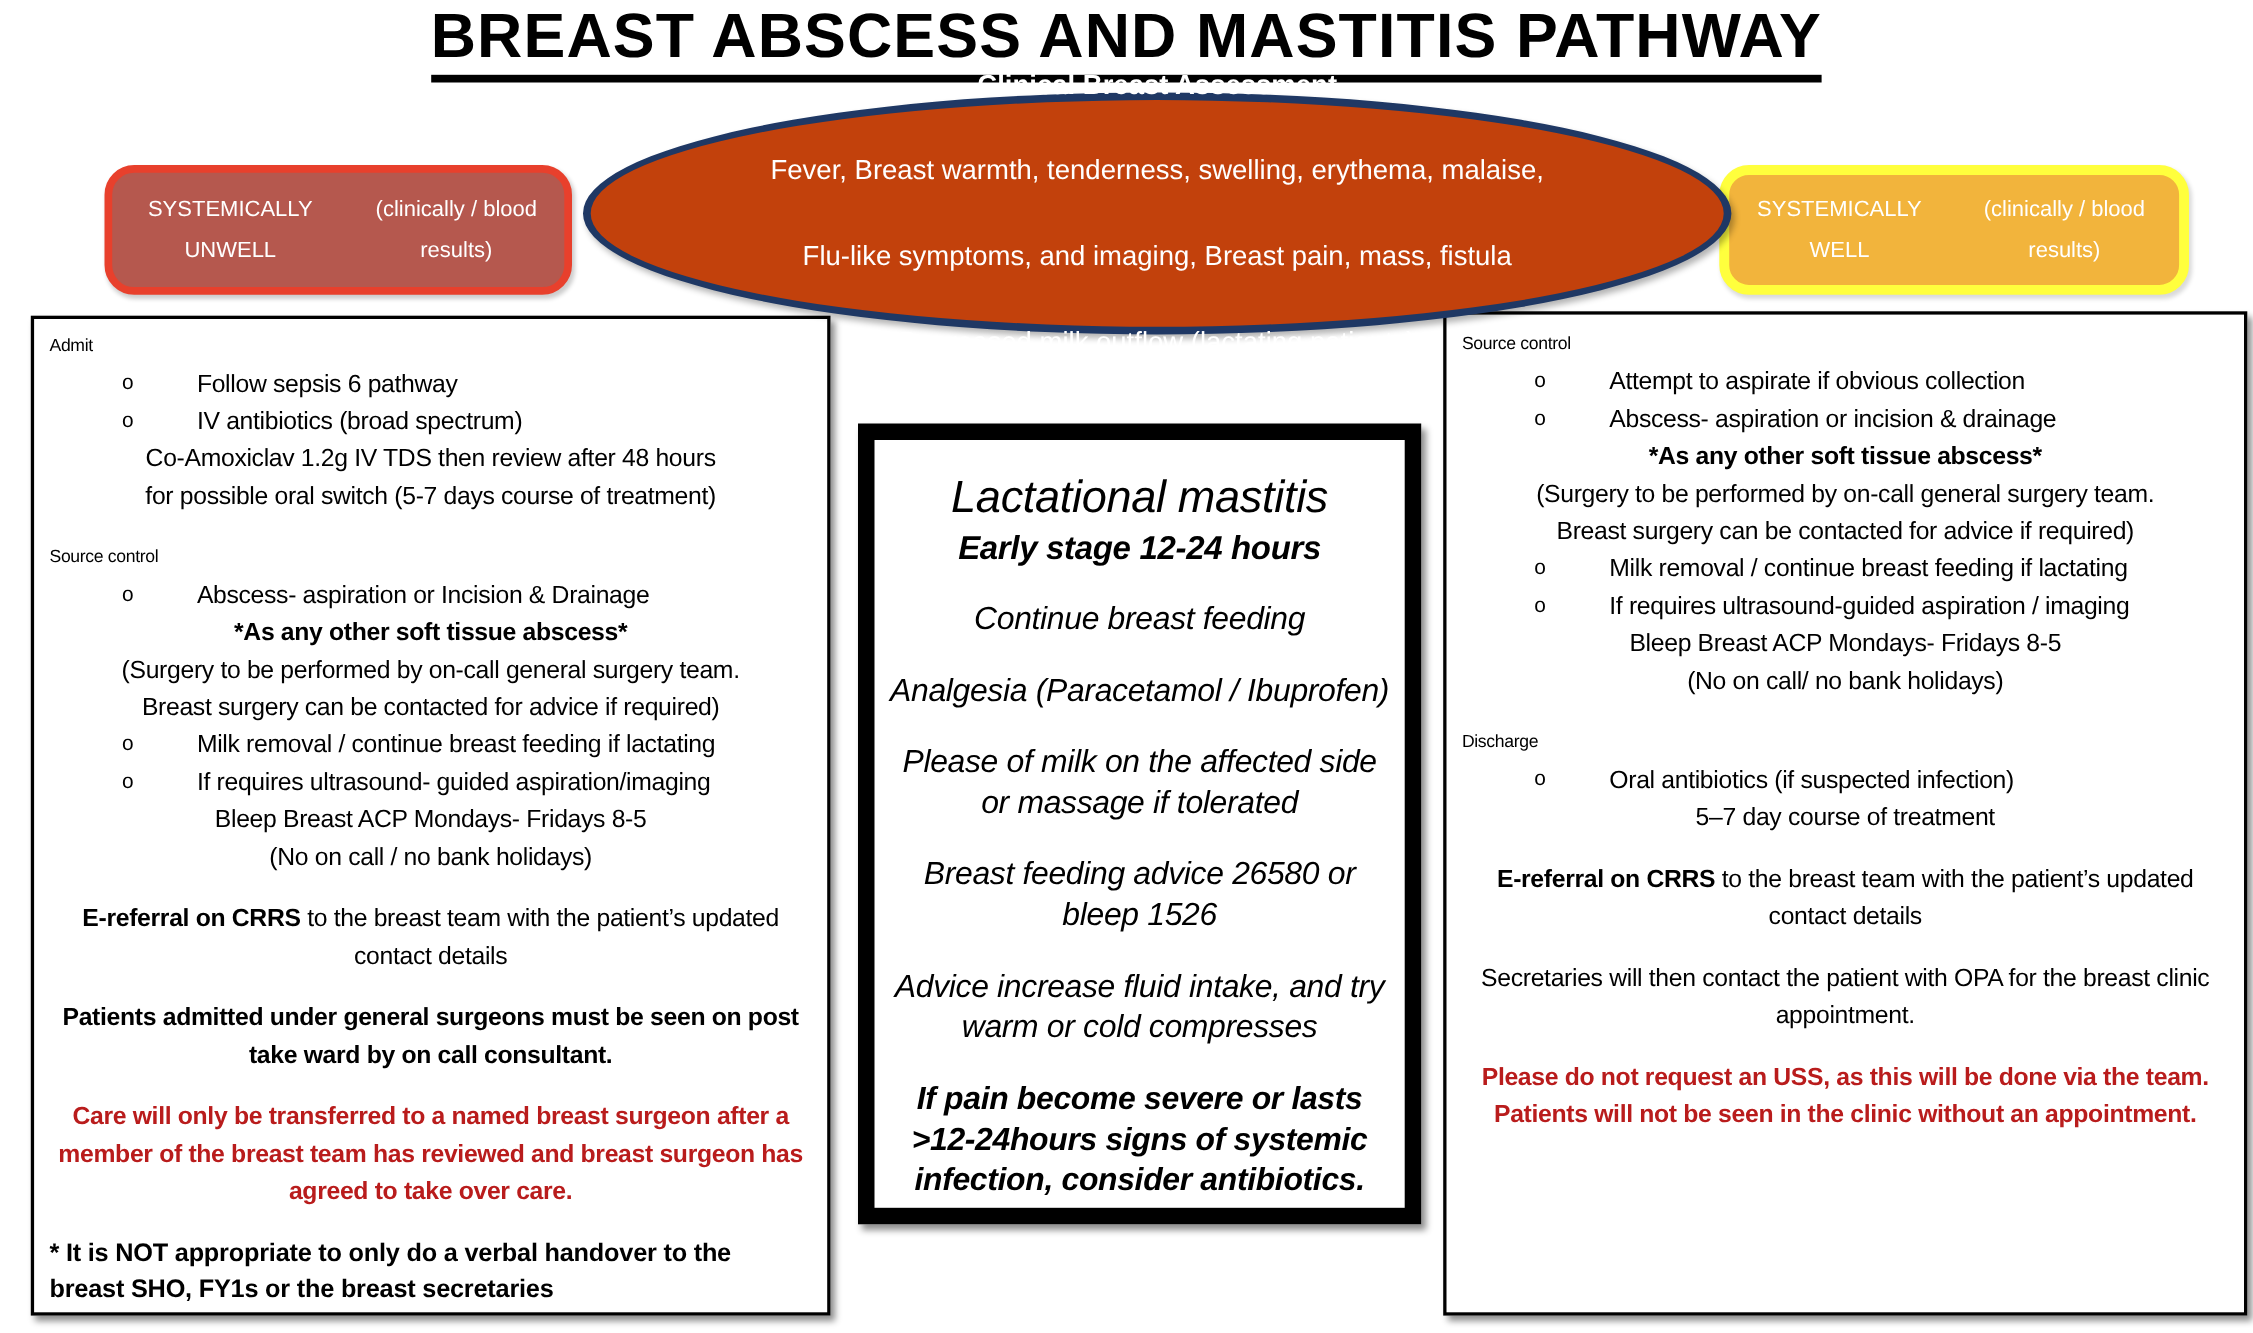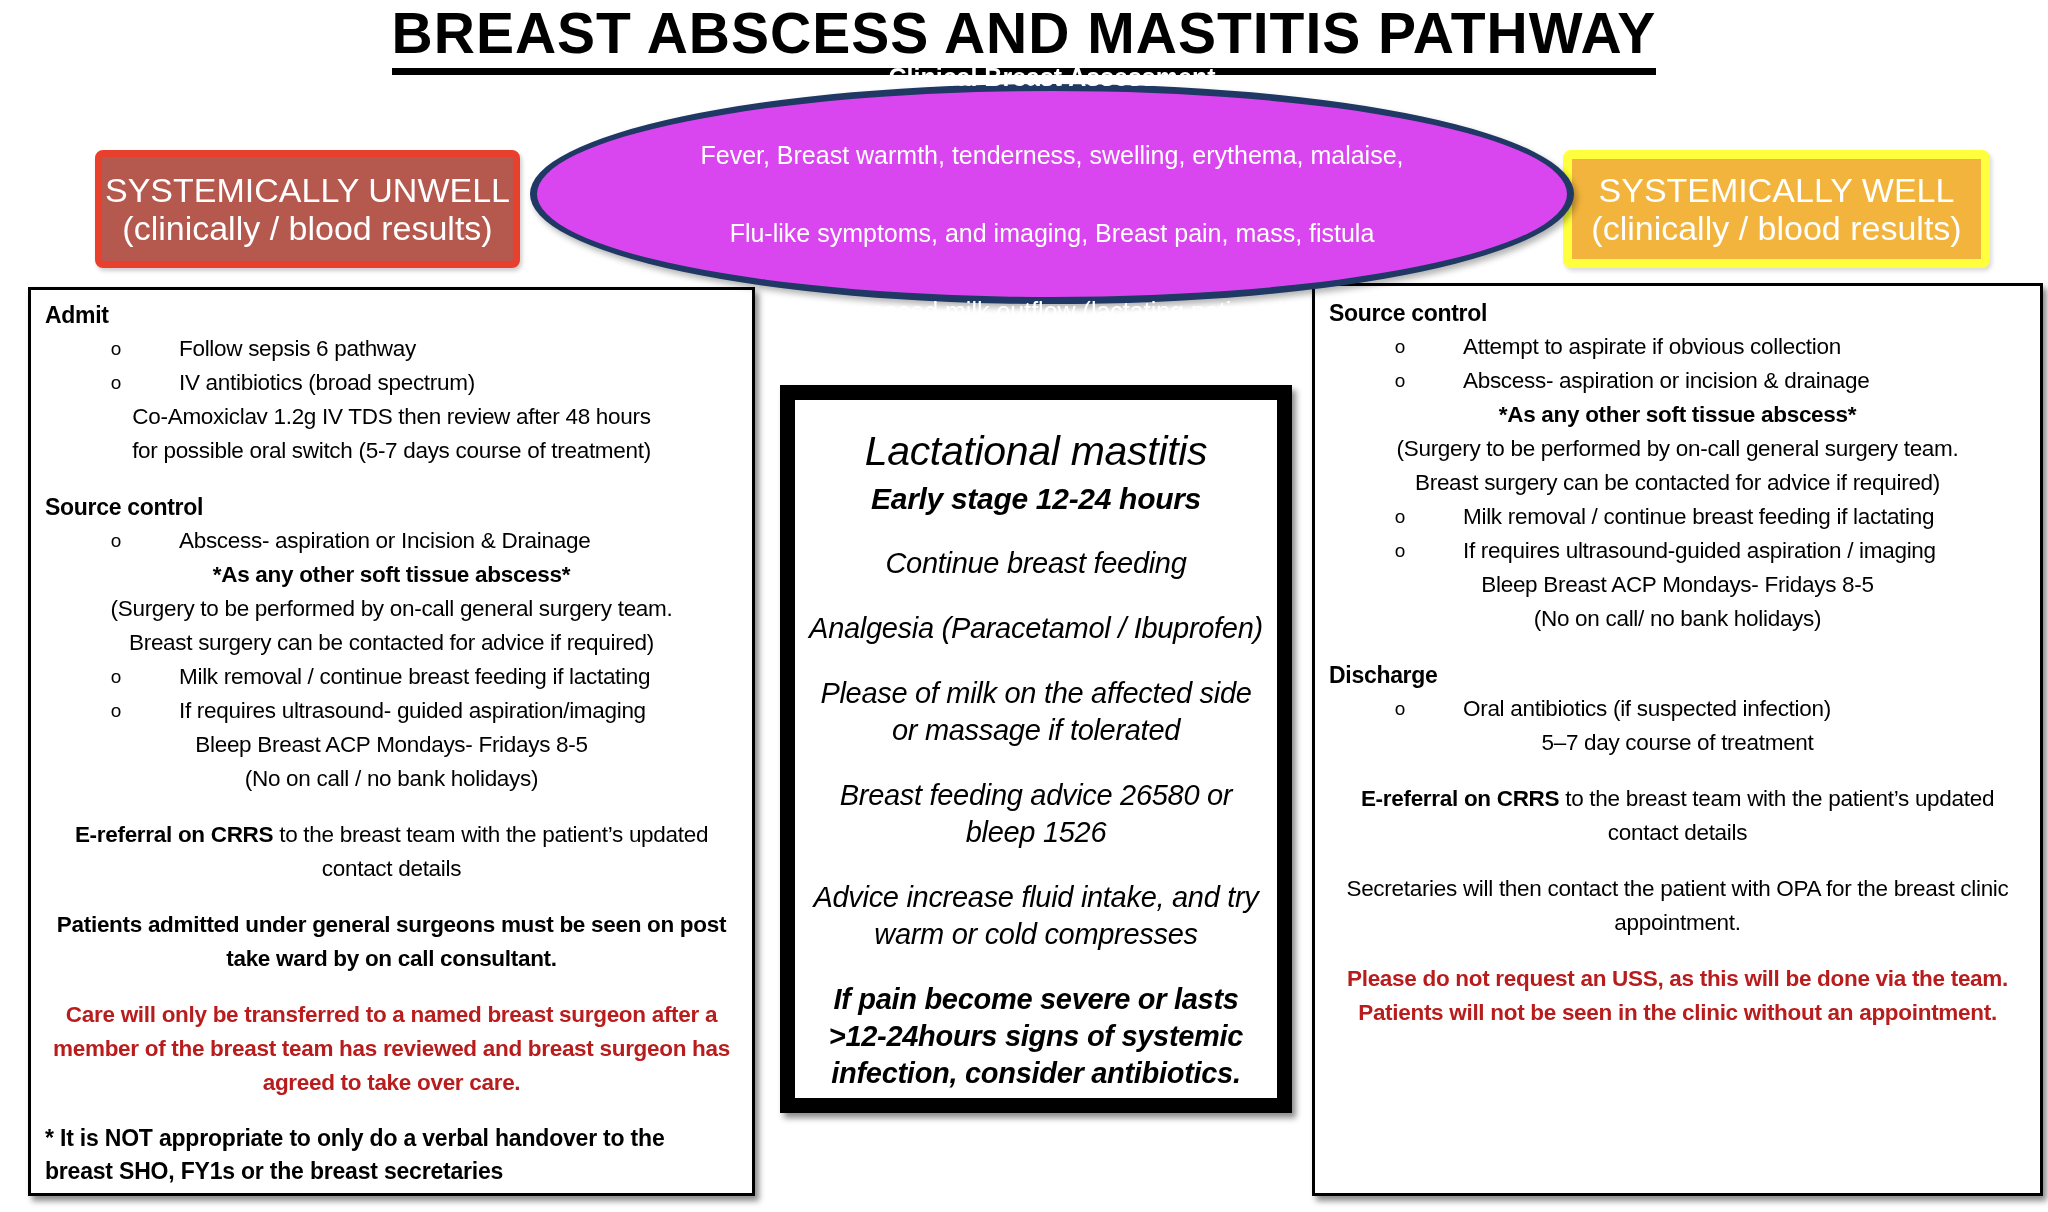--- a/index.html
+++ b/index.html
@@ -1,33 +1,33 @@
 <!DOCTYPE html>
 <html><head>
 <meta charset="utf-8">
 <style>
   html,body{margin:0;padding:0;background:#fff;}
   body{width:2048px;height:1212px;position:relative;font-family:"Liberation Sans",sans-serif;color:#000;overflow:hidden;}
 
   .main-title{position:absolute;top:2px;left:0;width:100%;text-align:center;}
   .main-title span{display:inline-block;font-size:57px;font-weight:bold;letter-spacing:1px;border-bottom:7px solid #000;padding-bottom:4px;line-height:62px;}
 
-  .rounded-shape{position:absolute;box-sizing:border-box;border-radius:8px;color:#fff;display:flex;flex-direction:column;justify-content:center;align-items:center;text-align:center;font-size:34px;line-height:38px;}
+  .rounded-shape{position:absolute;box-sizing:border-box;border-radius:27px;color:#fff;display:flex;flex-direction:row;justify-content:center;align-items:center;text-align:center;font-size:20px;line-height:38px;}
   .shape-unwell{left:95px;top:150px;width:425px;height:118px;background:#b5584e;border:7px solid #e8402c;box-shadow:2px 3px 4px rgba(0,0,0,0.2);}
   .shape-well{left:1563px;top:150px;width:427px;height:118px;background:#f2b43c;border:9px solid #ffff3d;box-shadow:2px 3px 4px rgba(0,0,0,0.15);}
 
-  .ellipse{position:absolute;left:530px;top:84px;width:1044px;height:220px;box-sizing:border-box;background:#d946ef;border:7px solid #1f3864;border-radius:50%;color:#fff;display:flex;flex-direction:column;justify-content:center;align-items:center;text-align:center;font-size:25px;line-height:33px;z-index:5;box-shadow:3px 4px 6px rgba(0,0,0,0.3);gap:45px;}
+  .ellipse{position:absolute;left:530px;top:84px;width:1044px;height:220px;box-sizing:border-box;background:#c2410c;border:7px solid #1f3864;border-radius:50%;color:#fff;display:flex;flex-direction:column;justify-content:center;align-items:center;text-align:center;font-size:25px;line-height:33px;z-index:5;box-shadow:3px 4px 6px rgba(0,0,0,0.3);gap:45px;}
   .ellipse .eheading{font-weight:bold;}
 
   .panel{position:absolute;background:#fff;border:3px solid #000;box-sizing:border-box;box-shadow:4px 5px 6px rgba(0,0,0,0.45);font-size:22.5px;line-height:34px;letter-spacing:-0.3px;z-index:2;}
   .panel-left{left:28px;top:287px;width:727px;height:909px;padding:8px 14px;}
   .panel-right{left:1312px;top:283px;width:731px;height:913px;padding:10px 14px;}
   .panel-center{left:780px;top:385px;width:512px;height:728px;border:15px solid #000;padding:22px 14px;text-align:center;font-size:29px;line-height:37px;z-index:4;font-style:italic;}
 
-  .heading{font-weight:bold;font-size:23px;}
+  .heading{font-weight:normal;font-size:16px;}
   .bullet{display:flex;}
   .bullet .marker{flex:0 0 26px;margin-left:58px;text-align:center;font-size:19px;}
   .bullet .btext{margin-left:50px;}
   .center{text-align:center;}
   .bold{font-weight:bold;}
   .red-text{color:#b91c1c;}
   .note{font-weight:bold;font-size:23px;line-height:33px;letter-spacing:-0.2px;}
   .gap{height:22px;}
 
   .cp-title{font-size:41px;line-height:50px;margin-top:4px;}

